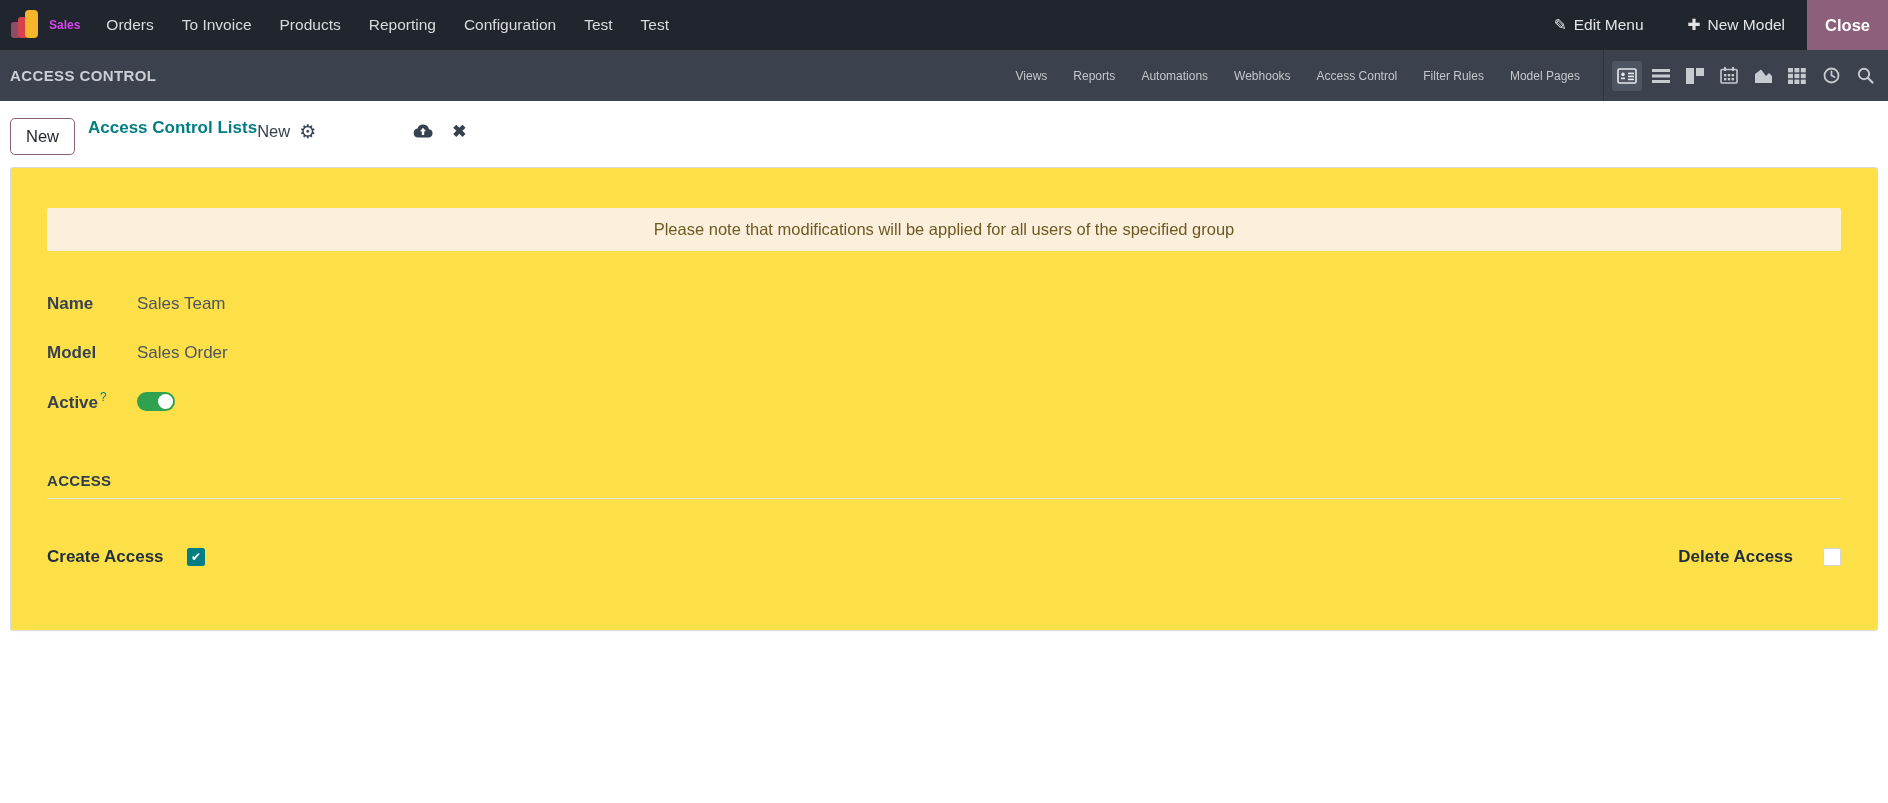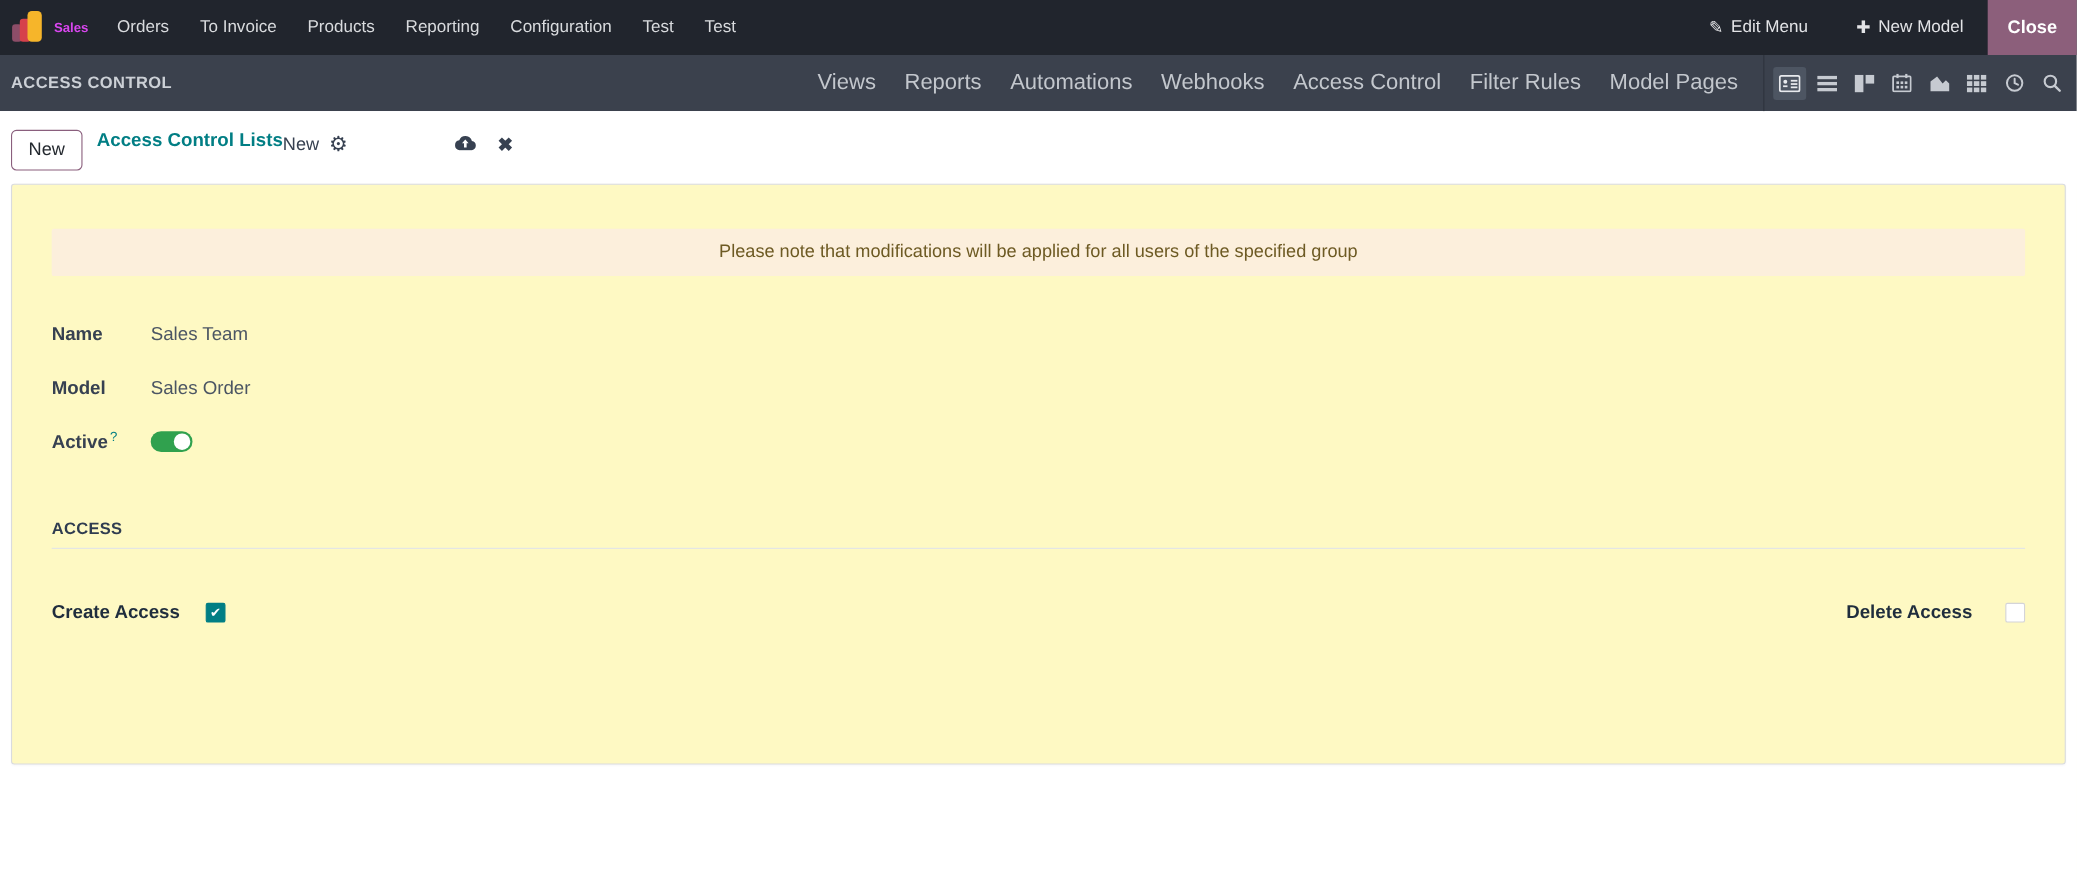--- a/index.html
+++ b/index.html
@@ -18,42 +18,42 @@
   .nav-item { padding:0 14px; font-size:15.5px; color:#d9dbde; height:100%; display:flex; align-items:center; cursor:pointer; }
   .nav-right { margin-left:auto; display:flex; align-items:center; height:100%; }
   .nav-action { display:flex; align-items:center; gap:7px; font-size:15.5px; color:#e3e4e7; padding:0 22px; cursor:pointer; }
   .glyph { font-style:normal; }
   .close-btn { height:100%; background:#8c5f7b; color:#fff; font-size:16.5px; font-weight:700; display:flex; align-items:center; padding:0 18px; border:none; cursor:pointer; }
 
   
   .controlbar { height:51px; background:#3b414d; display:flex; align-items:center; color:#c6cad1;justify-content:center; }
   .controlbar-title { font-size:15px; font-weight:700; letter-spacing:.4px; color:#ccd0d6; padding:0 16px 0 10px; }
   .cb-tabs { margin-left:auto; display:flex; align-items:center; height:100%; }
-  .cb-tab { padding:0 13px; font-size:20px; color:#c3c7cd; height:100%; display:flex; align-items:center; cursor:pointer; white-space:nowrap; }
+  .cb-tab { padding:0 13px; font-size:12px; color:#c3c7cd; height:100%; display:flex; align-items:center; cursor:pointer; white-space:nowrap; }
   .cb-divider { width:1px; height:51px; background:#2e333d; margin:0 8px 0 10px; }
   .view-icons { display:flex; align-items:center; gap:4px; padding-right:8px; }
   .vicon { width:30px; height:30px; display:flex; align-items:center; justify-content:center; border-radius:3px; color:#c6cad1; cursor:pointer; }
   .vicon.active { background:#4d5562; color:#e8eaee; }
   .vicon svg { display:block; }
 
   
   .crumb-area { background:#fff; padding:17px 0 12px 10px; display:flex; align-items:flex-start; }
   .new-btn { background:#fff; border:1px solid #8a5f7d; border-radius:5px; color:#24292f; font-size:16.5px; padding:8px 15px; cursor:pointer; font-family:inherit; }
   .crumb-col { margin-left:13px; display:flex; flex-direction:row; }
   .crumb-link { color:#017e84; font-size:17px; font-weight:600; text-decoration:none; cursor:pointer; }
   .crumb-row { display:flex; align-items:center; margin-top:3px; }
   .crumb-current { color:#374151; font-size:16.5px; }
   .gear { font-size:19px; color:#374151; margin-left:9px; cursor:pointer; line-height:1; }
   .save-icons { display:flex; align-items:center; gap:18px; margin-left:96px; }
   .cloud-icon { cursor:pointer; }
   .x-icon { font-size:17px; font-weight:700; color:#374151; cursor:pointer; }
 
   
   .card-wrap { padding:0 10px; }
-  .card { background:#fef9c3; border:1px solid #d9dbdf; border-radius:3px; height:528px; padding:40px 36px; box-shadow:0 1px 2px rgba(0,0,0,.03); }
+  .card { background:#fde047; border:1px solid #d9dbdf; border-radius:3px; height:464px; padding:40px 36px; box-shadow:0 1px 2px rgba(0,0,0,.03); }
   .warning { background:#fcefdc; color:#6d5a23; font-size:16.5px; text-align:center; padding:12px 10px; border-radius:2px; }
 
   .fields { margin-top:28px; }
   .field-row { display:flex; align-items:center; height:49px; }
   .field-label { width:90px; font-size:17px; font-weight:700; color:#374151; }
   .field-value { font-size:17px; color:#4b5563; }
   .sup-help { color:#017e84; font-size:12px; vertical-align:super; margin-left:2px; font-weight:400; }
 
   .toggle { width:38px; height:19px; border-radius:10px; background:#ccc; position:relative; cursor:pointer; }
   .toggle.on { background:#30a14e; }

